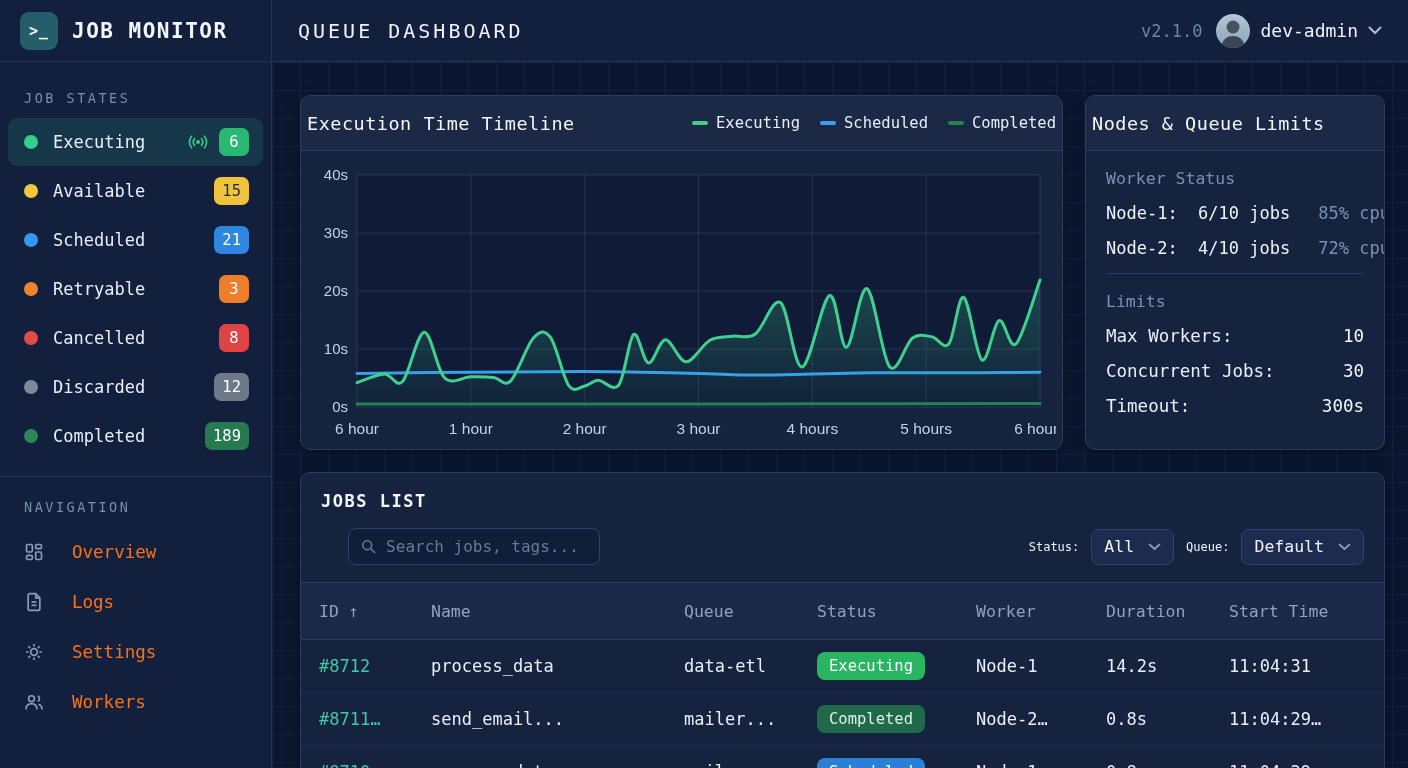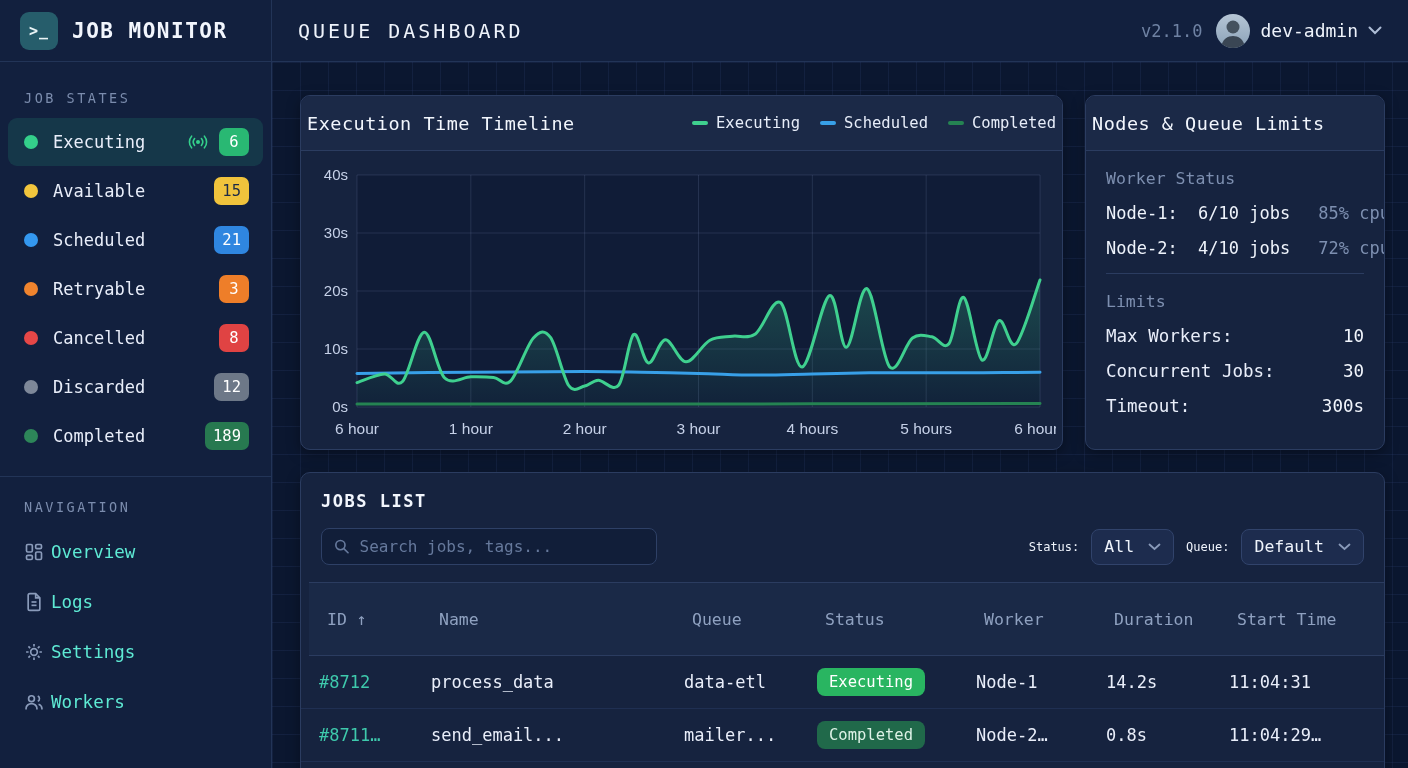--- a/index.html
+++ b/index.html
@@ -51,21 +51,21 @@
   .state-item.active { background:rgba(45,200,141,0.14); }
   .dot { width:14px; height:14px; border-radius:50%; margin-right:15px; flex:0 0 14px; }
   .state-label { font-size:17px; color:#e9eefa; }
   .state-badge {
     margin-left:auto; min-width:30px; height:28px; padding:0 8px; border-radius:7px;
     display:flex; align-items:center; justify-content:center; font-size:15.5px;
   }
   .live-ico { margin-left:auto; margin-right:9px; display:flex; }
   .live-ico + .state-badge { margin-left:0; }
   .nav-section { margin:16px 0 0; border-top:1px solid #223457; padding-top:4px; }
-  .nav-item { height:50px; display:flex; align-items:center; gap:7px; padding:0 24px; cursor:pointer; font-size:17.5px; color:#5eead4; }
+  .nav-item { height:50px; display:flex; align-items:center; gap:28px; padding:0 24px; cursor:pointer; font-size:17.5px; color:#f97316; }
   .nav-item svg { stroke:#8a9bba; }
 
   
   .content {
     flex:1; min-width:0; padding:33px 23px 0 28px; background:#0b1730;
     background-image:
       linear-gradient(rgba(70,100,165,0.13) 1px, transparent 1px),
       linear-gradient(90deg, rgba(70,100,165,0.13) 1px, transparent 1px);
     background-size:28px 28px;
   }
@@ -94,40 +94,40 @@
   .node-cpu { margin-left:auto; color:#7d8fb0; }
   .divider { border:0; border-top:1px solid #2b3c60; margin:4px 0 18px; }
   .limit-row { display:flex; font-size:17.5px; margin-bottom:15px; }
   .limit-value { margin-left:auto; color:#f2f6fd; }
 
   
   .jobs-card { margin-top:22px; width:1085px; height:400px; padding-top:16px; }
   .jobs-title { padding:0 20px; font-size:17px; font-weight:bold; letter-spacing:1.5px; color:#f2f6fd; line-height:24px; }
   .controls { margin:15px 20px 0; display:flex; align-items:center; }
   .search-box {
-    width:336px; height:37px; border:1px solid #2e4066; border-radius:8px;
-    background:#111e39; display:flex; align-items:center; gap:10px; padding:0 12px;
+    width:252px; height:37px; border:1px solid #2e4066; border-radius:8px;
+    background:#111e39; display:flex; align-items:center; gap:10px; padding:0 12px;margin-left:27px;
   }
   .search-box input {
     background:transparent; border:0; outline:none; color:#c9d4ea;
     font-family:inherit; font-size:16px; width:100%;
   }
   .search-box input::placeholder { color:#66799c; }
   .filters { margin-left:auto; display:flex; align-items:center; gap:12px; }
   .filter-label { font-size:12px; color:#eef3fb; }
   .select {
     height:36px; border:1px solid #31436b; border-radius:8px; background:#1d2c4e;
     display:flex; align-items:center; gap:14px; padding:0 12px; cursor:pointer;
   }
   .select .sel-value { font-size:16.5px; color:#eef3fb; }
   .table { margin-top:17px; }
   .tgrid { display:grid; grid-template-columns:112px 253px 133px 159px 130px 123px 1fr; padding-left:18px; align-items:center; }
   .thead {
-    height:74px; background:#1a2947; border-top:1px solid #2b3c60; border-bottom:1px solid #2b3c60;
-    color:#8fa1c0; font-size:16.5px;margin-left:8px;
+    height:58px; background:#1a2947; border-top:1px solid #2b3c60; border-bottom:1px solid #2b3c60;
+    color:#8fa1c0; font-size:16.5px;
   }
   .th { cursor:pointer; }
   .trow { height:53px; border-bottom:1px solid #1f2f52; font-size:17px; cursor:pointer; }
   .job-id { color:#3ec9ac; }
   .badge { display:inline-block; padding:4px 12px; border-radius:8px; font-size:15.5px; line-height:20px; }
 </style>
 </head>
 <body>
 
 <div class="header">

